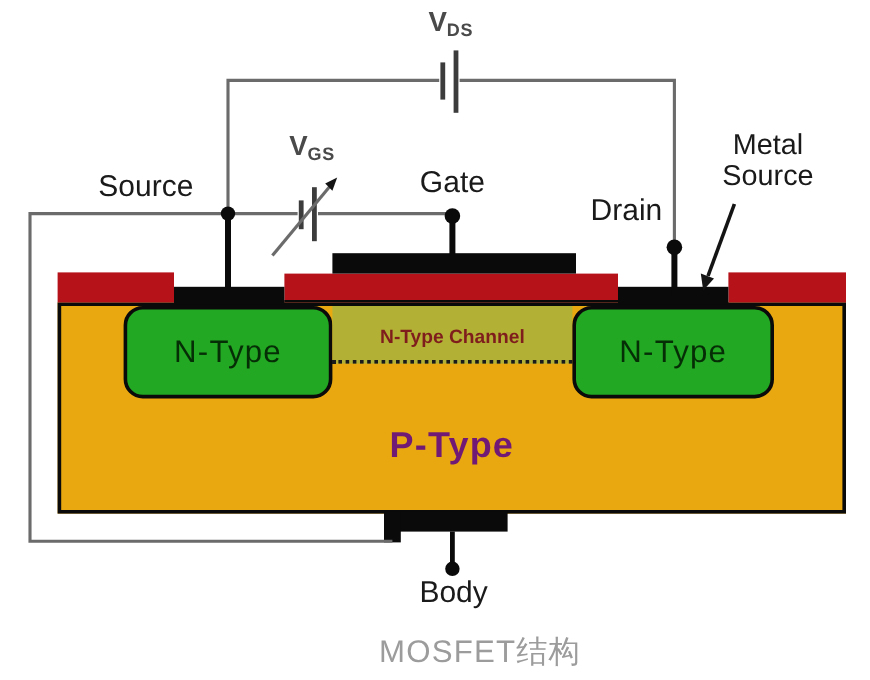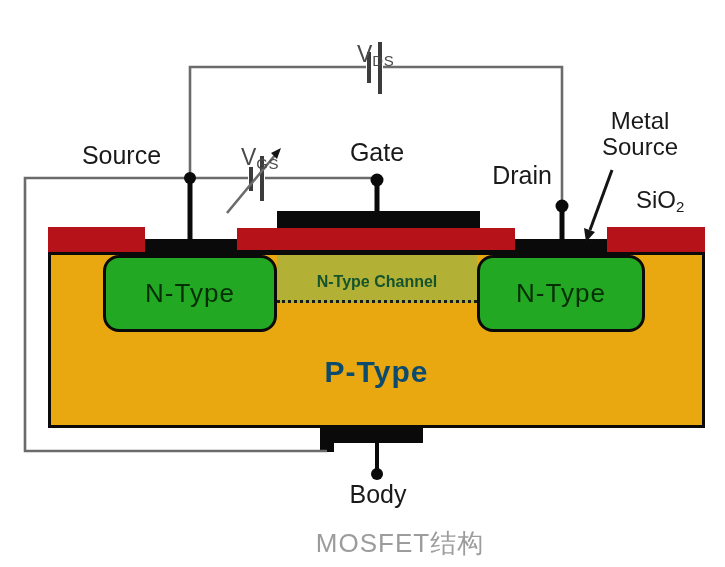--- a/index.html
+++ b/index.html
@@ -18,21 +18,21 @@
   
   .substrate {
     left: 48px; top: 252px; width: 657px; height: 176px;
     background: var(--substrate_yellow);
     border: 3px solid #0a0a0a;
     z-index: 1;
   }
   .p-label {
     position: absolute; left: 0; right: 0; top: 100px;
     text-align: center;
-    font-size: 30px; font-weight: bold; color: #0c4a6e;
+    font-size: 30px; font-weight: bold; color: #701a75;
     letter-spacing: 1px;
   }
 
   .ntype {
     top: 255px; height: 77px;
     background: var(--n_type_green);
     border: 3px solid #0a0a0a;
     border-radius: 16px;
     z-index: 2;
     display: flex; align-items: center; justify-content: center;
@@ -44,21 +44,21 @@
   .ntype.right { left: 477px; width: 168px; }
 
   .channel {
     left: 277px; top: 255px; width: 200px; height: 48px;
     background: var(--channel_olive);
     border-bottom: 3px dotted #1a1a1a;
     z-index: 2;
     display: flex; align-items: flex-end; justify-content: center;
   }
   .channel span {
-    font-size: 16px; font-weight: bold; color: #14532d;
+    font-size: 16px; font-weight: bold; color: #7f1d1d;
     padding-bottom: 9px; white-space: nowrap;
   }
 
   
   .oxide { background: var(--sio2_red); z-index: 3; }
   .oxide-left  { left: 48px;  top: 227px; width: 97px;  height: 25px; }
   .oxide-gate  { left: 237px; top: 228px; width: 278px; height: 24px; border-bottom: 2px solid #0a0a0a; }
   .oxide-right { left: 607px; top: 227px; width: 98px;  height: 25px; }
 
   
@@ -84,21 +84,21 @@
     font-size: 25px; text-align: center; white-space: nowrap;
   }
   .lbl-source { left: 64px;  top: 141px; width: 115px; }
   .lbl-gate   { left: 340px; top: 138px; width: 74px;  }
   .lbl-drain  { left: 482px; top: 161px; width: 80px;  }
   .lbl-metal  { left: 578px; top: 108px; width: 124px; line-height: 26px; font-size: 24px; }
   .lbl-sio2   { left: 636px; top: 186px; width: 80px; text-align: left; font-size: 24px; }
   .lbl-body   { left: 340px; top: 480px; width: 76px;  }
   .sub { font-size: 15px; vertical-align: -4px; letter-spacing: 0.5px; }
 
-  .vlbl { z-index: 6; color: var(--vlabel_gray); font-size: 23px; font-weight: normal; white-space: nowrap; margin-top: 36px; }
+  .vlbl { z-index: 6; color: var(--vlabel_gray); font-size: 23px; font-weight: bold; white-space: nowrap; }
   .lbl-vds { left: 357px; top: 5px;   }
   .lbl-vgs { left: 241px; top: 108px; }
 
   .caption {
     left: 240px; top: 526px; width: 320px;
     text-align: center;
     font-size: 26px; color: var(--caption_gray);
     z-index: 6; letter-spacing: 1px;
   }
 </style>
@@ -173,18 +173,15 @@
   <div class="abs lbl lbl-gate">Gate</div>
   <div class="abs lbl lbl-source">Source</div>
   <div class="abs lbl lbl-drain">Drain</div>
   <div class="abs lbl lbl-body">Body</div>
 
   <div class="abs lbl lbl-metal">
     <div>Metal</div>
     <div>Source</div>
   </div>
 
-  <div class="abs lbl lbl-sio2">
-    <span>SiO</span><span class="sub">2</span>
-  </div>
 
   <div class="abs caption">MOSFET结构</div>
 </div>
 
 </body></html>

